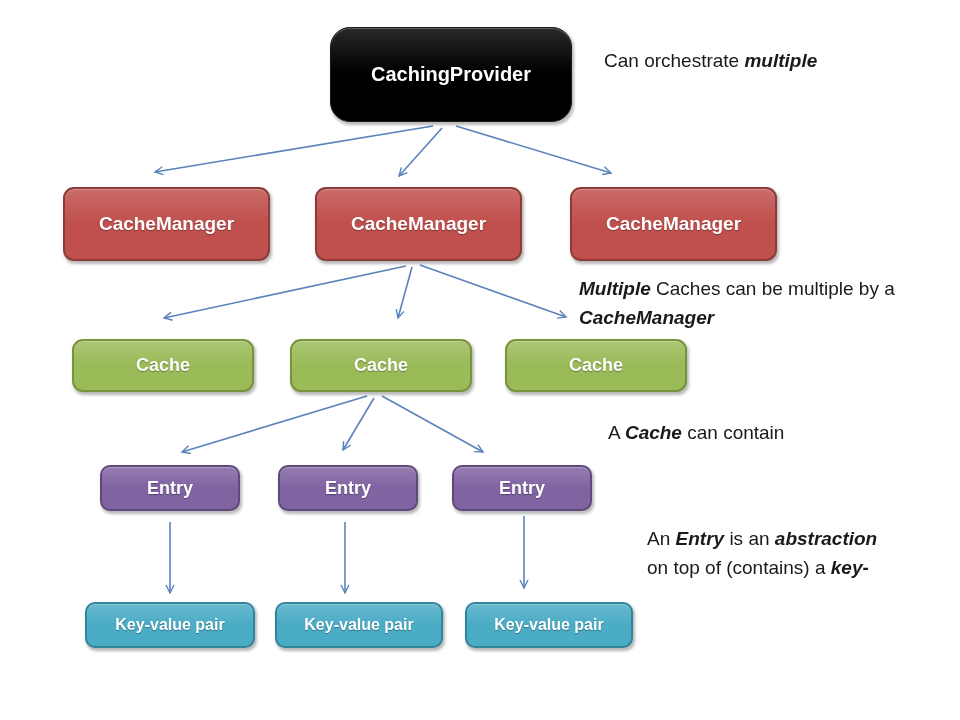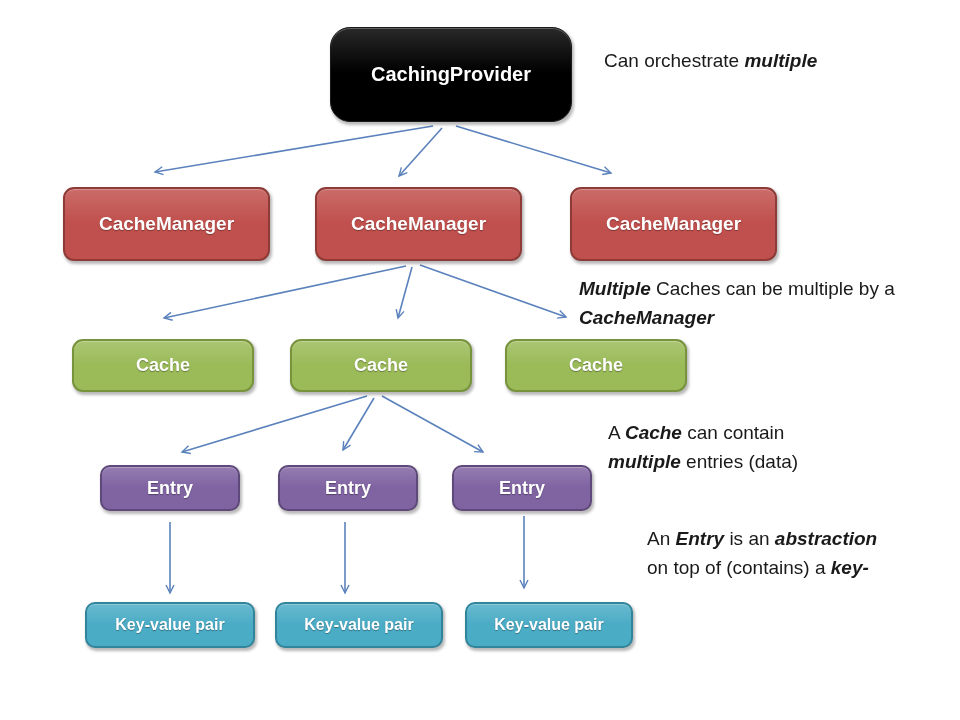--- a/index.html
+++ b/index.html
@@ -174,20 +174,19 @@
 
   <div class="annotation ann-1">
       <div class="ann-line"><span>Can orchestrate </span><span class="em">multiple</span></div>
     </div>
   <div class="annotation ann-2">
       <div class="ann-line"><span class="em">Multiple</span><span> Caches can be multiple by a</span></div>
       <div class="ann-line"><span class="em">CacheManager</span></div>
     </div>
   <div class="annotation ann-3">
       <div class="ann-line"><span>A </span><span class="em">Cache</span><span> can contain</span></div>
-      <div class="ann-line"><span class="em">multiple</span><span> entries (data)</span></div>
     </div>
   <div class="annotation ann-4">
       <div class="ann-line"><span>An </span><span class="em">Entry</span><span> is an </span><span class="em">abstraction</span></div>
       <div class="ann-line"><span>on top of (contains) a </span><span class="em">key-</span></div>
     </div>
 
 </div>
 
 </body></html>

